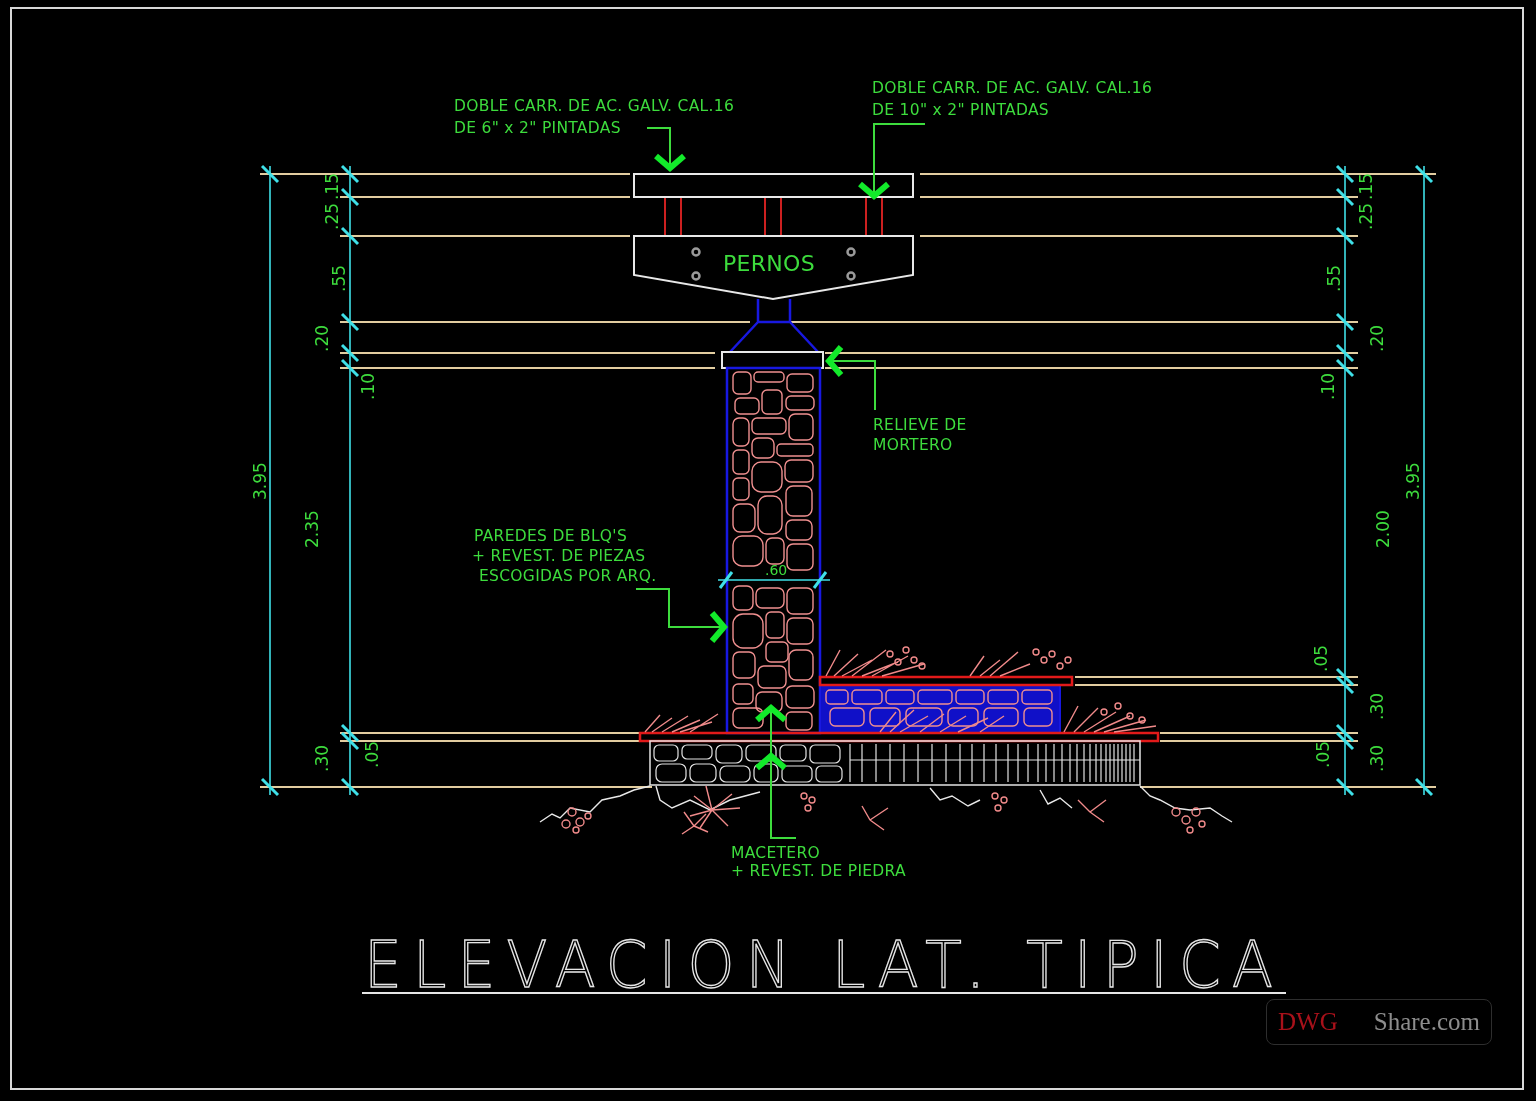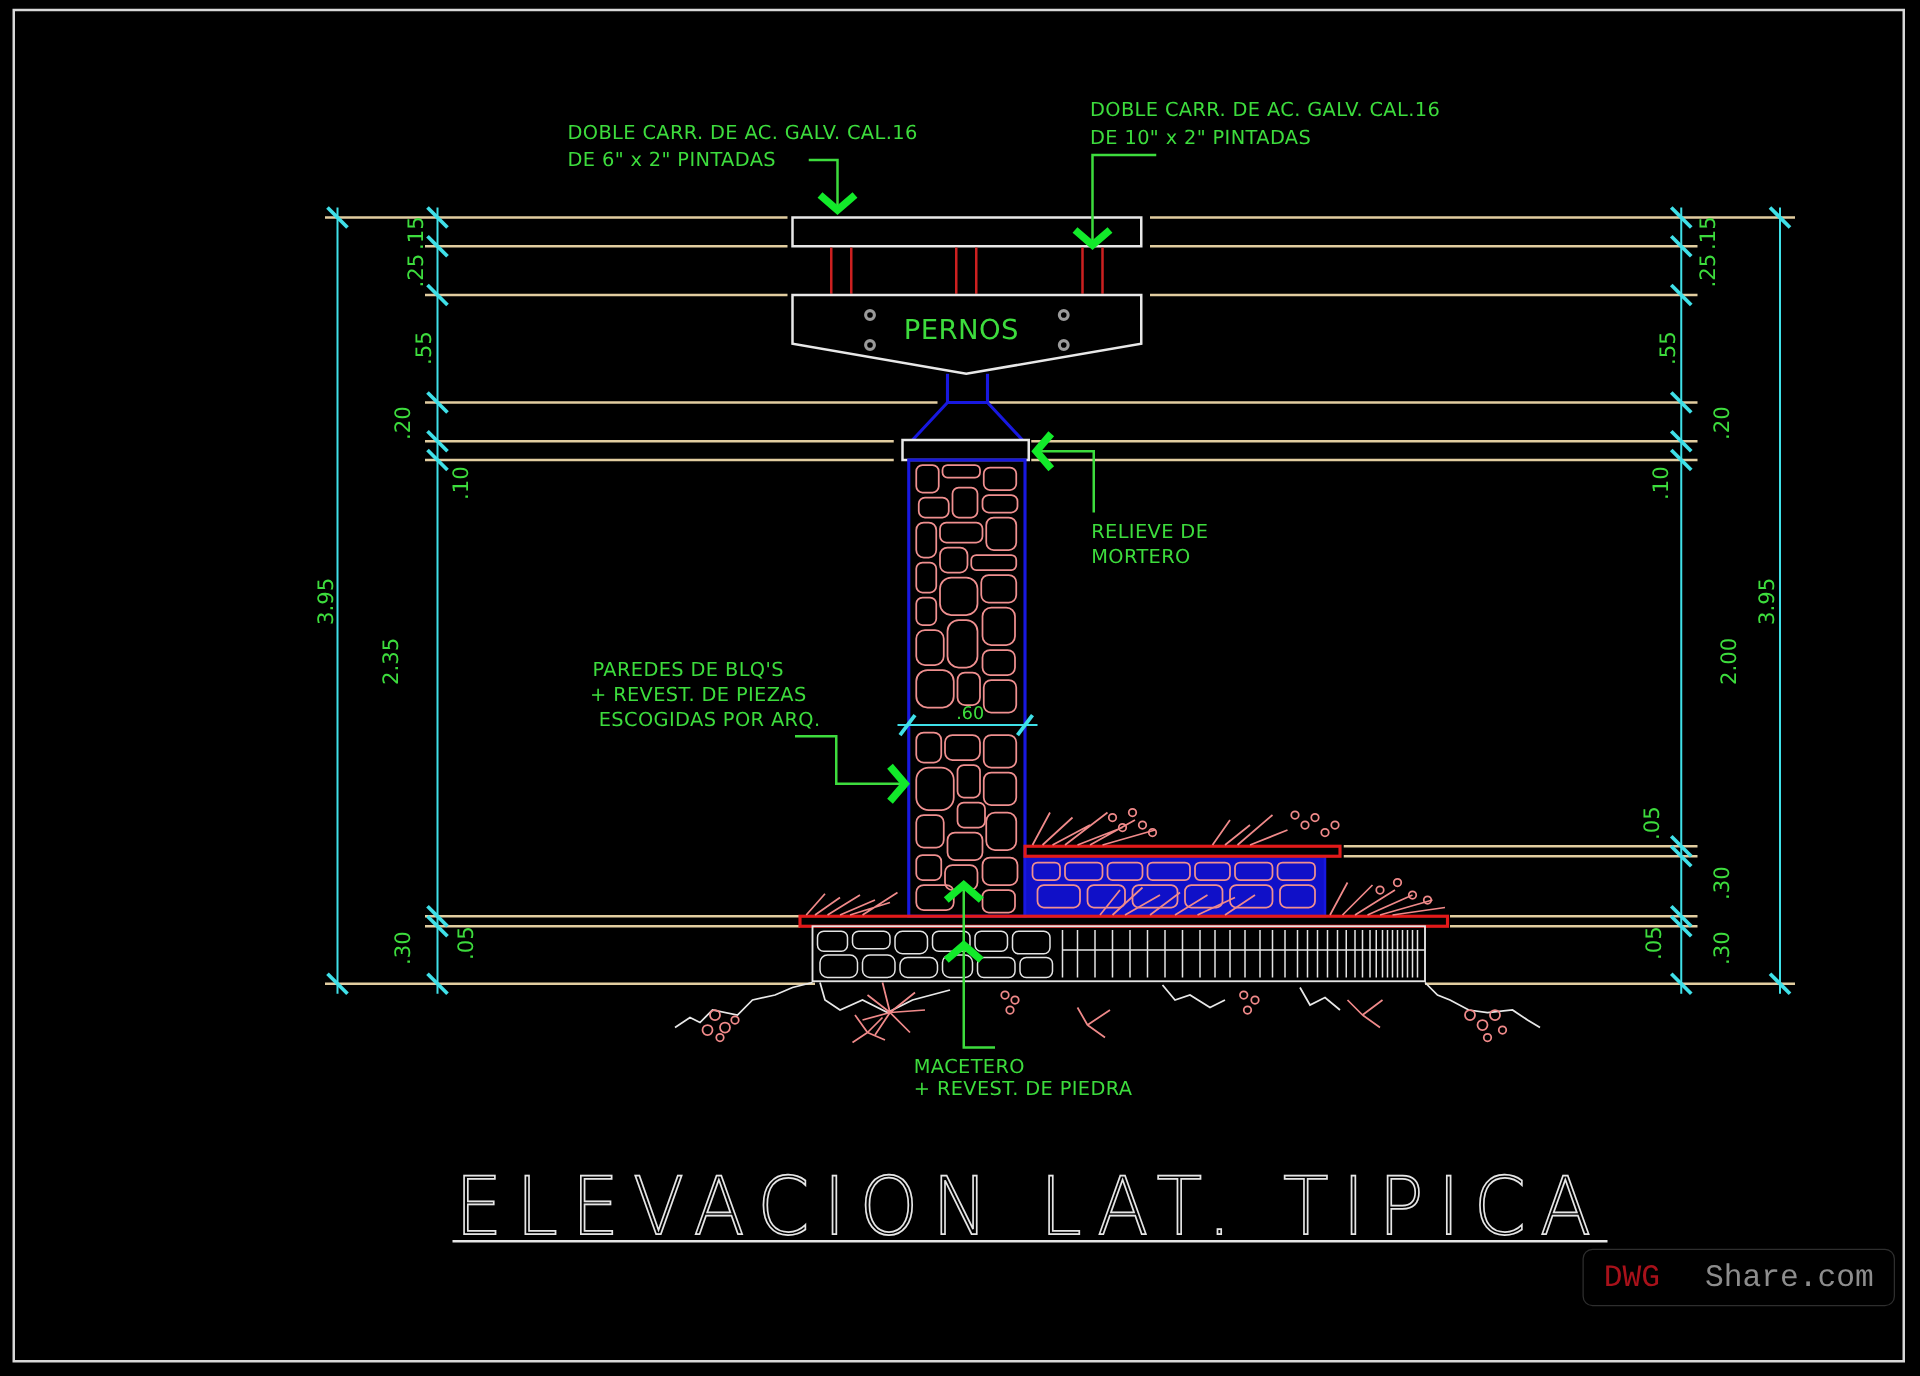--- a/index.html
+++ b/index.html
@@ -16,21 +16,21 @@
   .plate { fill:#000; stroke:#e8e8e8; stroke-width:2; }
   .post { stroke:#cc2020; stroke-width:2; }
   .bolt { fill:none; stroke:#9a9a9a; stroke-width:2.5; }
   .blue { stroke:#1818e0; stroke-width:2.5; fill:none; }
   .stone { fill:none; stroke:#f09090; stroke-width:1.4; }
   .wstone { fill:none; stroke:#e4e4e4; stroke-width:1.2; }
   .red { stroke:#e21a1a; stroke-width:2.5; fill:none; }
   .plant { stroke:#f08a8a; stroke-width:1.4; fill:none; }
   .ground { stroke:#e8e8e8; stroke-width:1.4; fill:none; }
   .title { fill:none; stroke:#e6e6e6; stroke-width:1.4; font-family:"DejaVu Sans", sans-serif; font-size:64px; font-weight:100; letter-spacing:12px; }
-  #watermark { position:absolute; left:1266px; top:999px; width:250px; height:46px; border:1px solid #2e2e2e; border-radius:8px; box-sizing:border-box; display:flex; align-items:center; justify-content:center; font-family:Liberation Mono, monospace; font-size:25px; }
+  #watermark { position:absolute; left:1266px; top:999px; width:226px; height:46px; border:1px solid #2e2e2e; border-radius:8px; box-sizing:border-box; display:flex; align-items:center; justify-content:center; font-family:Liberation Serif, serif; font-size:25px; }
   #watermark .wm-a { color:#a8111a; }
   #watermark .wm-b { color:#8d8d8d;margin-left:36px; }
 </style>
 </head>
 <body>
 
 <svg id="canvas" viewBox="0 0 1536 1101" xmlns="http://www.w3.org/2000/svg">
 
   <rect class="frame" x="11" y="8" width="1512" height="1081"></rect>
 

